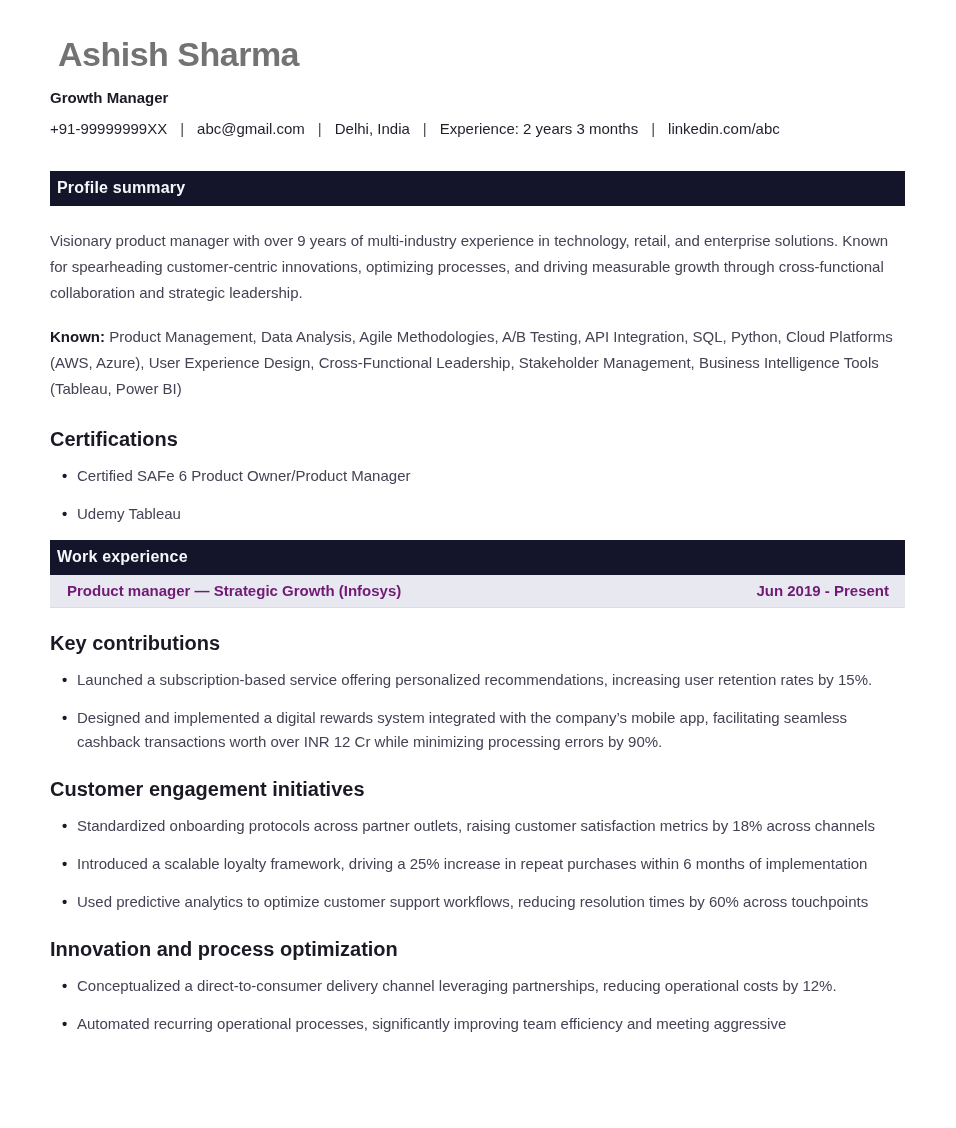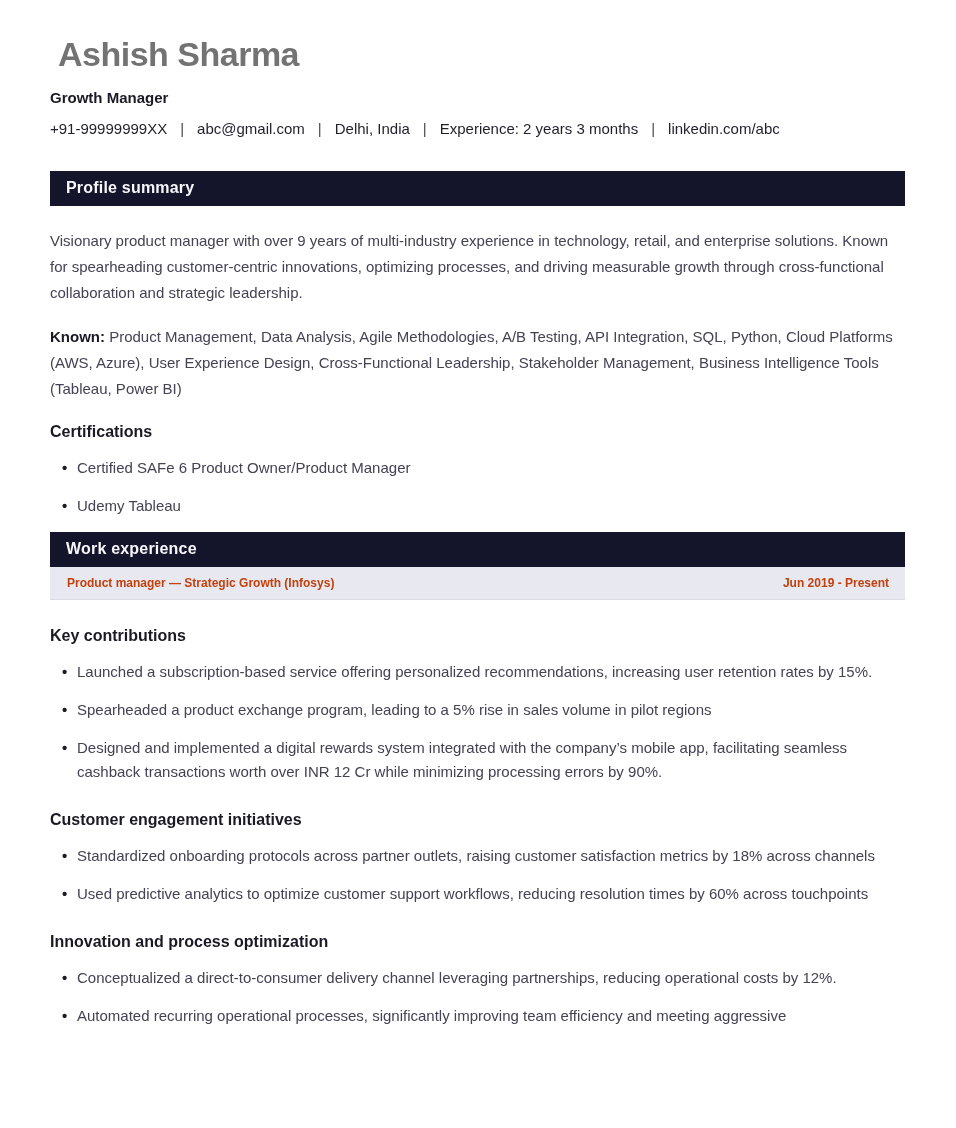--- a/index.html
+++ b/index.html
@@ -37,40 +37,40 @@
     white-space: nowrap;
   }
   .contact .sep { margin: 0 13px; color: #4a4956; }
 
   .section-bar {
     height: 35px;
     background: #14142b;
     color: #f7f7fb;
     display: flex;
     align-items: center;
-    padding-left: 16px;
+    padding-left: 7px;
     font-size: 16px;
     font-weight: 700;
     letter-spacing: 0.2px;
   }
   .section-bar.first { margin-top: 34px; }
   .section-bar.second { margin-top: 13px; }
 
   p.body-text {
     margin: 22px 0 0 0;
     font-size: 15px;
     line-height: 26px;
     color: #444253;
   }
   p.skills { margin-top: 18px; }
   .bold-dark { font-weight: 700; color: #1b1a24; }
 
   h3.sub {
-    margin: 20px 0 0 0;
-    font-size: 16px;
+    margin: 28px 0 0 0;
+    font-size: 20px;
     font-weight: 700;
     color: #1b1a24;
     line-height: 19px;
   }
   h3.group-heading { margin-top: 26px; }
 
   ul.bullets {
     list-style: none;
     margin: 15px 0 0 0;
     padding: 0 0 0 12px;
@@ -96,23 +96,23 @@
     height: 33px;
     background: #e8e8f1;
     border-bottom: 1px solid #dcdce6;
     display: flex;
     align-items: center;
     justify-content: space-between;
     padding: 0 16px 0 17px;
   }
   .job-row .job-title,
   .job-row .job-dates {
-    font-size: 12px;
+    font-size: 15px;
     font-weight: 700;
-    color: #c2410c;
+    color: #701a75;
   }
 </style>
 </head>
 <body>
 
 <div class="page">
 
   <header>
     <h1 class="name">Ashish Sharma</h1>
     <div class="role">Growth Manager</div>
@@ -149,27 +149,27 @@
       <span>Work experience</span>
     </div>
     <div class="job-row">
       <span class="job-title">Product manager — Strategic Growth (Infosys)</span>
       <span class="job-dates">Jun 2019 - Present</span>
     </div>
 
     <h3 class="sub group-heading">Key contributions</h3>
     <ul class="bullets">
       <li>Launched a subscription-based service offering personalized recommendations, increasing user retention rates by 15%.</li>
-      <li>Spearheaded a product exchange program, leading to a 5% rise in sales volume in pilot regions</li>
       <li>Designed and implemented a digital rewards system integrated with the company’s mobile app, facilitating seamless cashback transactions worth over INR 12 Cr while minimizing processing errors by 90%.</li>
     </ul>
 
     <h3 class="sub group-heading">Customer engagement initiatives</h3>
     <ul class="bullets">
       <li>Standardized onboarding protocols across partner outlets, raising customer satisfaction metrics by 18% across channels</li>
+      <li>Introduced a scalable loyalty framework, driving a 25% increase in repeat purchases within 6 months of implementation</li>
       <li>Used predictive analytics to optimize customer support workflows, reducing resolution times by 60% across touchpoints</li>
     </ul>
 
     <h3 class="sub group-heading">Innovation and process optimization</h3>
     <ul class="bullets">
       <li>Conceptualized a direct-to-consumer delivery channel leveraging partnerships, reducing operational costs by 12%.</li>
       <li>Automated recurring operational processes, significantly improving team efficiency and meeting aggressive</li>
     </ul>
   </section>
 

